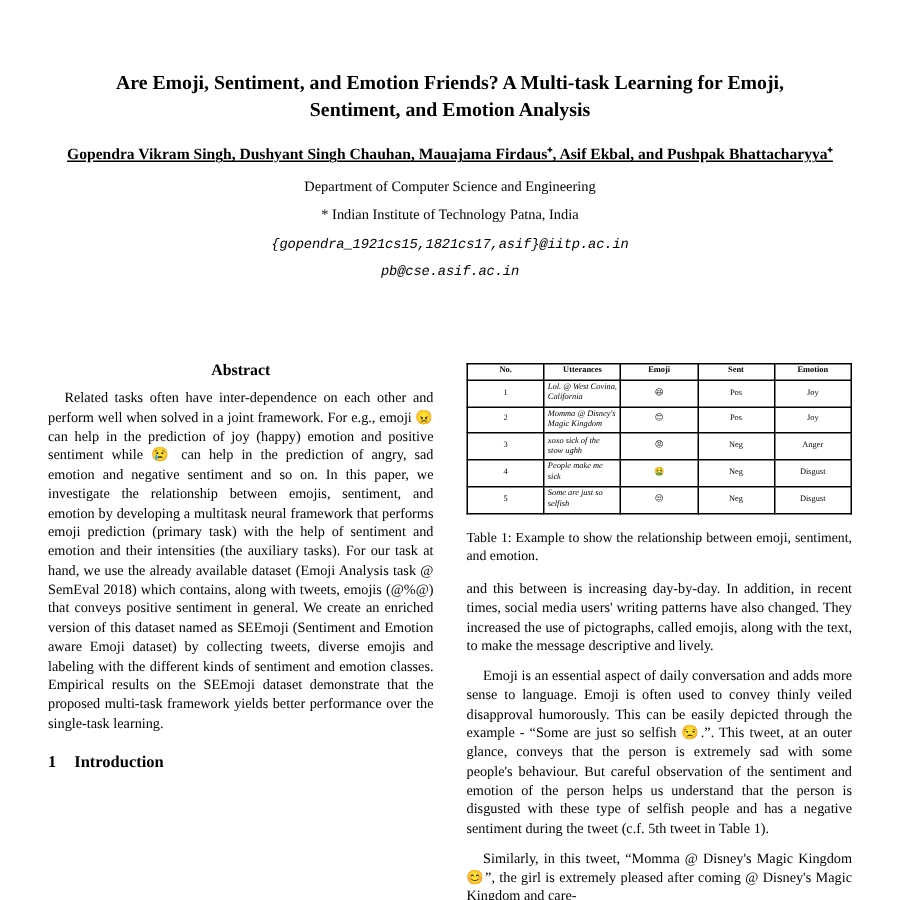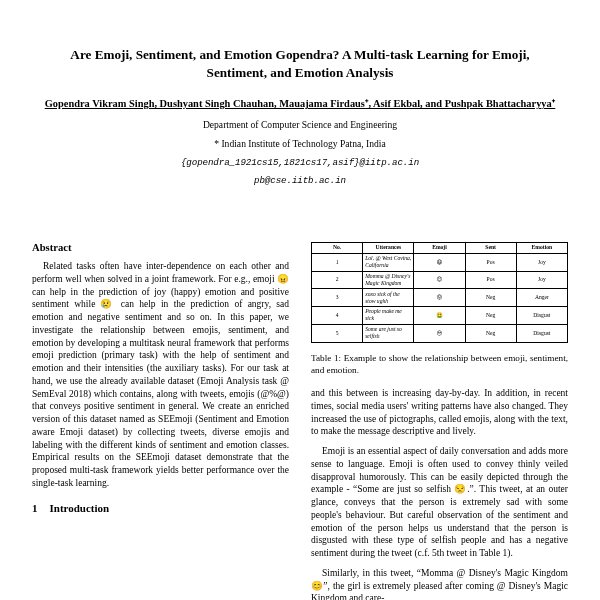--- a/index.html
+++ b/index.html
@@ -53,21 +53,21 @@
     top: 196px;
     left: 32px;
     width: 536px;
     display: flex;
     gap: 22px;
   }
   .col {
     width: 257px;
   }
   .sec-head {
-    text-align: left;
+    text-align: center;
     font-size: 10.6px;
     font-weight: bold;
     margin: 0 0 7px 0;
   }
   .sec-head-left {
     font-size: 11px;
     font-weight: bold;
     margin: 12px 0 7px 0;
   }
   .sec-head-left .num {
@@ -114,28 +114,28 @@
     line-height: 1.33;
     text-align: justify;
     margin: 4px 0 11px 0;
   }
 </style>
 </head>
 <body>
 
 <div class="page">
 
-  <div class="title">Are Emoji, Sentiment, and Emotion Gopendra? A Multi-task Learning for Emoji, Sentiment, and Emotion Analysis</div>
+  <div class="title">Are Emoji, Sentiment, and Emotion Friends? A Multi-task Learning for Emoji, Sentiment, and Emotion Analysis</div>
 
   <div class="authors">Gopendra Vikram Singh, Dushyant Singh Chauhan, Mauajama Firdaus⁺, Asif Ekbal, and Pushpak Bhattacharyya⁺</div>
 
   <div class="affil">Department of Computer Science and Engineering</div>
   <div class="affil">* Indian Institute of Technology Patna, India</div>
   <div class="affil mono">{gopendra_1921cs15,1821cs17,asif}@iitp.ac.in</div>
-  <div class="affil mono">pb@cse.iitb.ac.in</div>
+  <div class="affil mono">pb@cse.asif.ac.in</div>
 
   <div class="cols">
 
     <div class="col">
       <div class="sec-head">Abstract</div>
       <p class="body indent">Related tasks often have inter-dependence on each other and perform well when solved in a joint framework. For e.g., emoji 😠 can help in the prediction of joy (happy) emotion and positive sentiment while 😢 can help in the prediction of angry, sad emotion and negative sentiment and so on. In this paper, we investigate the relationship between emojis, sentiment, and emotion by developing a multitask neural framework that performs emoji prediction (primary task) with the help of sentiment and emotion and their intensities (the auxiliary tasks). For our task at hand, we use the already available dataset (Emoji Analysis task @ SemEval 2018) which contains, along with tweets, emojis (@%@) that conveys positive sentiment in general. We create an enriched version of this dataset named as SEEmoji (Sentiment and Emotion aware Emoji dataset) by collecting tweets, diverse emojis and labeling with the different kinds of sentiment and emotion classes. Empirical results on the SEEmoji dataset demonstrate that the proposed multi-task framework yields better performance over the single-task learning.</p>
 
       <div class="sec-head-left">
         <span class="num">1</span><span>Introduction</span>
       </div>

